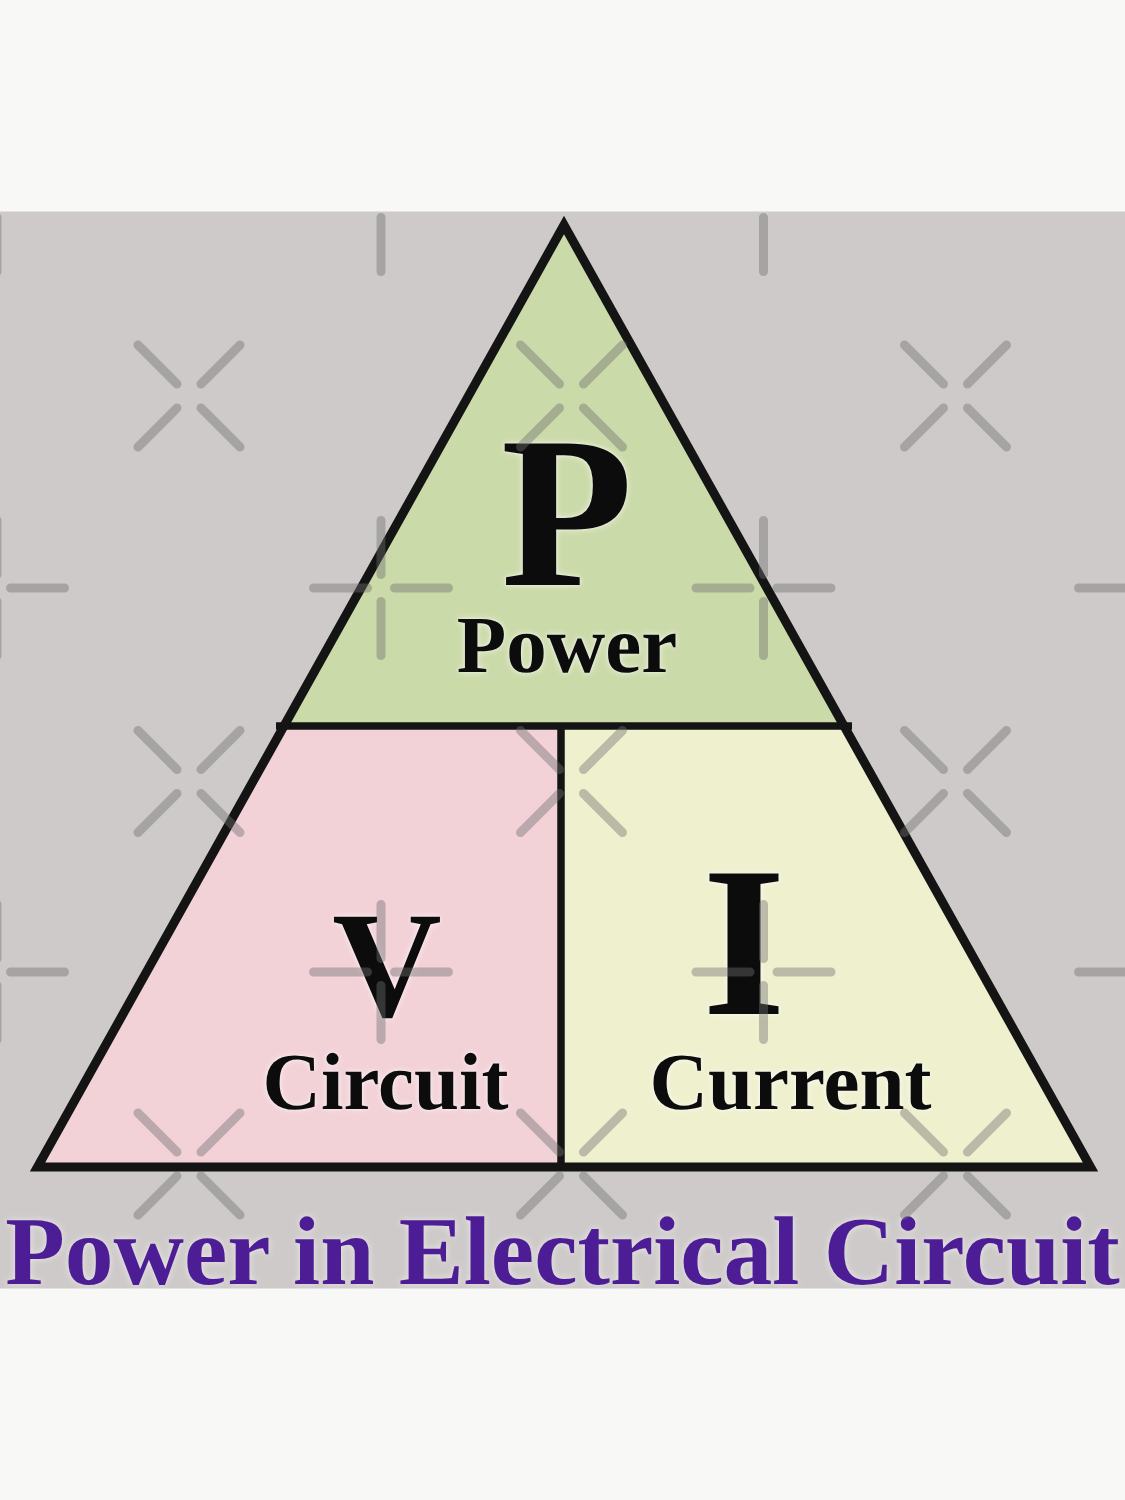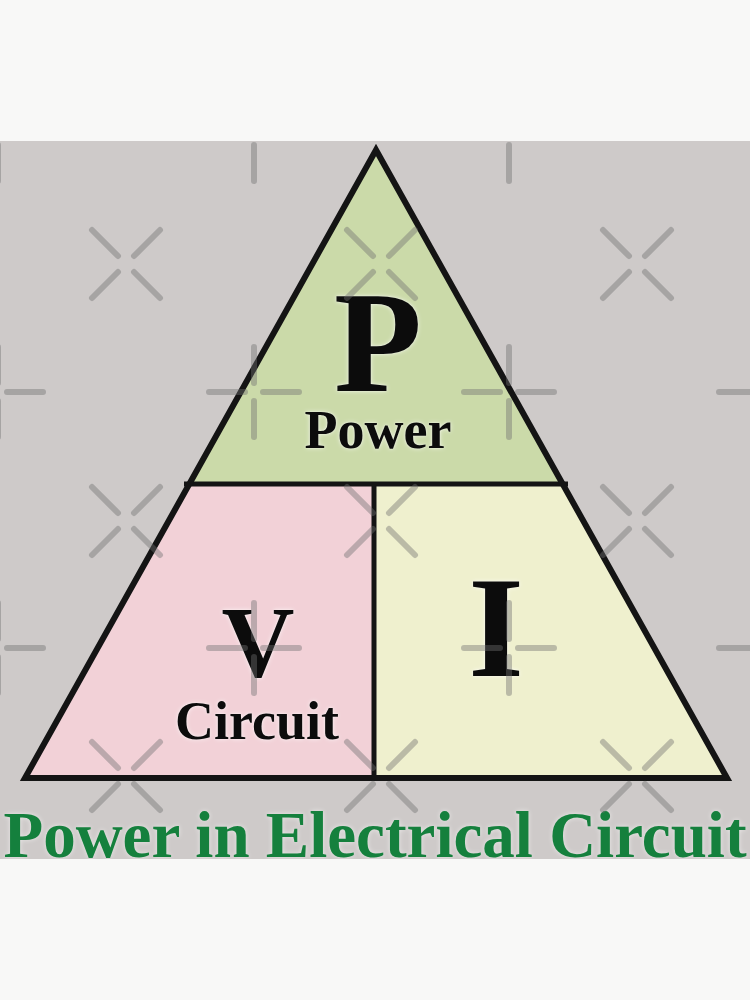--- a/index.html
+++ b/index.html
@@ -32,21 +32,21 @@
   .lbl-voltage{left:257px;top:694px;font-size:54px;}
   .sym-i{left:496px;top:557px;font-size:143px;}
   .lbl-current{left:527px;top:694px;font-size:54px;}
   .caption{
     position:absolute;
     left:50%;top:803px;
     transform:translateX(-50%);
     font-size:65px;
     font-weight:bold;
     line-height:1;
-    color:#15803d;
+    color:#4c1d95;
     white-space:nowrap;
     text-shadow:0 0 5px rgba(255,255,255,.6);
   }
   .wm{stroke:#707070;stroke-width:6;stroke-linecap:round;opacity:.42;fill:none;}
 </style>
 </head>
 <body>
 
 <div class="stage">
 
@@ -61,20 +61,21 @@
     <line x1="184" y1="484" x2="568" y2="484" stroke="#141414" stroke-width="5"></line>
     <line x1="374" y1="484" x2="374" y2="778" stroke="#141414" stroke-width="5"></line>
     <polygon points="376,150 25,778 727,778" fill="none" stroke="#141414" stroke-width="6" stroke-miterlimit="8"></polygon>
   </svg>
 
   <div class="glyph sym-p">P</div>
   <div class="glyph lbl-power">Power</div>
   <div class="glyph sym-v">V</div>
   <div class="glyph lbl-voltage">Circuit</div>
   <div class="glyph sym-i">I</div>
+  <div class="glyph lbl-current">Current</div>
 
   <div class="caption">Power in Electrical Circuit</div>
 
   <svg class="layer" style="top:141px" width="750" height="718" viewBox="0 0 750 718">
     <defs>
       <g id="wmx" class="wm">
         <path d="M-34,-34 L-8,-8 M8,8 L34,34 M34,-34 L8,-8 M-8,8 L-34,34"></path>
       </g>
       <g id="wmp" class="wm">
         <path d="M-45,0 L-9,0 M9,0 L45,0 M0,-45 L0,-9 M0,9 L0,45"></path>

